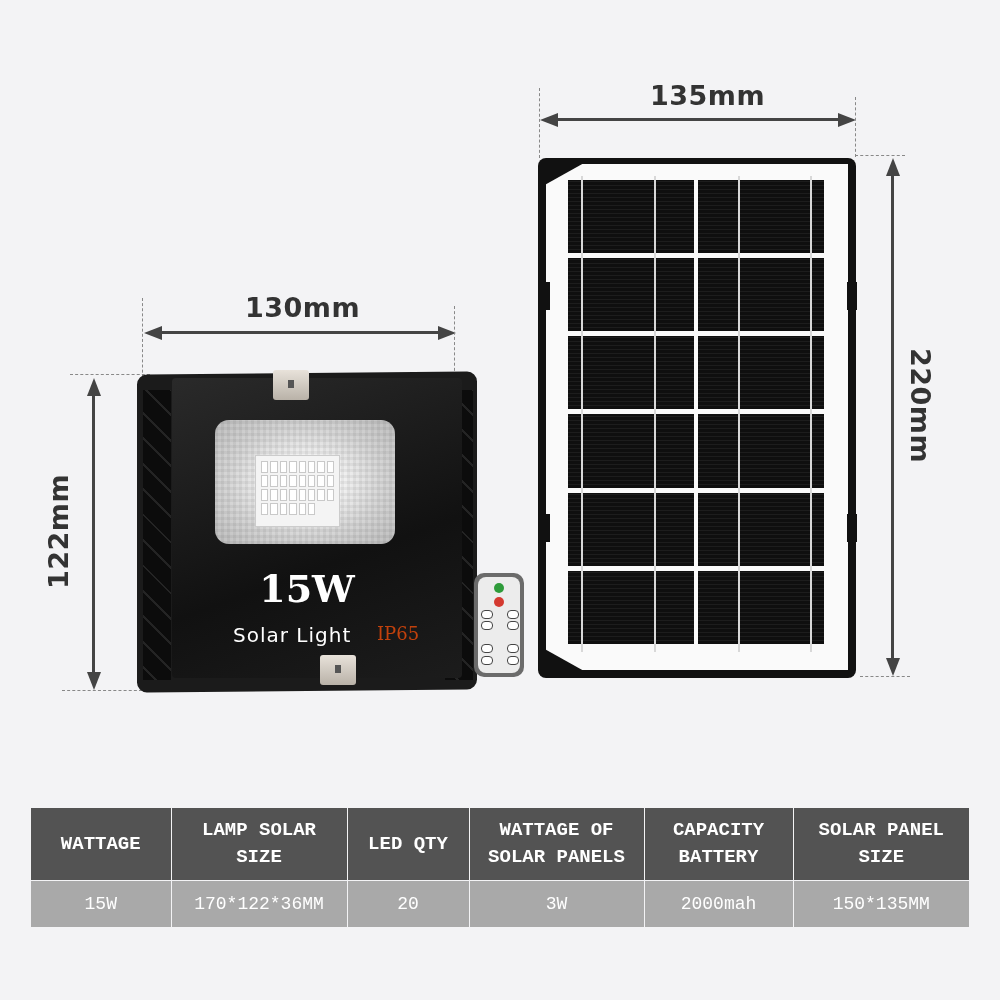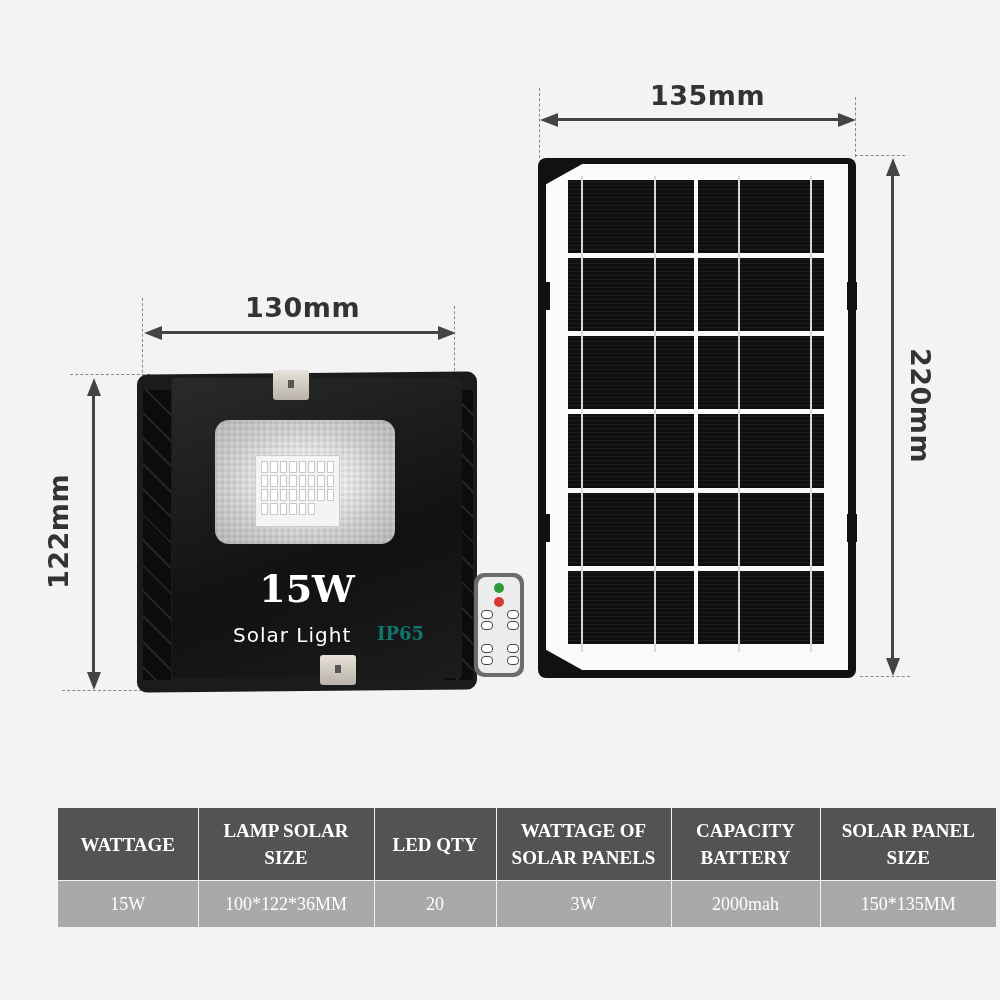--- a/index.html
+++ b/index.html
@@ -20,38 +20,38 @@
   .lamp-fin{position:absolute;width:28px;top:390px;height:290px;background:repeating-linear-gradient(45deg,#0c0c0c 0 8px,#242424 8px 10px,#0c0c0c 10px 18px);}
   .bracket{position:absolute;left:140px;top:585px;width:22px;height:40px;background:#2a2a2a;transform:skewY(20deg);}
   .clip{position:absolute;width:36px;height:30px;background:linear-gradient(#e8e2da,#b9b2a8);border-radius:3px;}
   .clip::after{content:"";position:absolute;left:15px;top:10px;width:6px;height:8px;background:#555;}
   .lens{position:absolute;left:215px;top:420px;width:180px;height:124px;border-radius:14px;background:radial-gradient(ellipse at center,#fafafa 20%,#d7d7d7 60%,#bdbdbd 100%);overflow:hidden;}
   .lens::before{content:"";position:absolute;inset:0;background:repeating-linear-gradient(90deg,rgba(0,0,0,0.05) 0 3px,transparent 3px 6px),repeating-linear-gradient(0deg,rgba(0,0,0,0.05) 0 3px,transparent 3px 6px);}
   .led-board{position:absolute;left:255px;top:455px;width:85px;height:72px;background:#f4f4f4;border:1px solid #ccc;display:grid;grid-template-columns:repeat(8,1fr);grid-auto-rows:12px;gap:2px;padding:5px;box-sizing:border-box;}
   .led{background:#fff;border:1px solid #c9c9c9;}
   .lamp-text-big{position:absolute;left:0;width:100%;top:566px;text-align:center;color:#fff;font-family:"DejaVu Serif",serif;font-weight:bold;font-size:38px;}
   .lamp-text-sub{position:absolute;left:233px;top:623px;color:#fff;font-size:20px;letter-spacing:1px;}
-  .lamp-text-ip{position:absolute;left:377px;top:623px;color:#0f766e;font-family:"DejaVu Serif",serif;font-weight:bold;font-size:18px;}
+  .lamp-text-ip{position:absolute;left:377px;top:623px;color:#c2410c;font-family:"DejaVu Serif",serif;font-weight:normal;font-size:18px;}
 
   
   .remote{position:absolute;left:474px;top:573px;width:50px;height:104px;background:#6b6b6b;border-radius:10px;}
   .remote-inner{position:absolute;left:478px;top:577px;width:42px;height:96px;background:#ececec;border-radius:8px;}
   .rbtn{position:absolute;width:10px;height:10px;border-radius:50%;}
   .rkey{position:absolute;width:10px;height:7px;border-radius:4px;background:#fff;border:1px solid #444;}
 
   
   .panel-frame{position:absolute;left:538px;top:158px;width:318px;height:520px;background:#111;border-radius:8px;}
   .panel-inner{position:absolute;left:546px;top:164px;width:302px;height:506px;background:#fafafa;clip-path:polygon(12% 0,100% 0,100% 100%,12% 100%,0 96%,0 4%);}
   .cells{position:absolute;left:568px;top:180px;width:256px;height:464px;display:grid;grid-template-columns:1fr 1fr;grid-template-rows:repeat(6,1fr);gap:5px 4px;}
   .cell{background:repeating-linear-gradient(0deg,#0f0f0f 0 3px,#1d1d1d 3px 4px);}
   .busbar{position:absolute;width:2px;top:176px;height:476px;background:#d8d8d8;}
   .tab{position:absolute;width:10px;height:28px;background:#111;}
 
   
-  .spec-table{position:absolute;left:31px;top:808px;width:938px;border-collapse:collapse;table-layout:fixed;font-family:Liberation Serif, serif;margin-left:27px;}
+  .spec-table{position:absolute;left:31px;top:808px;width:938px;border-collapse:collapse;table-layout:fixed;font-family:Liberation Mono, monospace;}
   .spec-table th{background:#535353;color:#fff;font-weight:bold;font-size:19px;line-height:27px;height:72px;padding:0 2px;text-align:center;border-right:1px solid #f3f3f5;border-bottom:1px solid #f3f3f5;}
   .spec-table td{background:#a9a9a9;color:#fff;font-size:18px;height:44px;text-align:center;border-right:1px solid #f3f3f5;}
   .spec-table th:last-child,.spec-table td:last-child{border-right:none;}
 </style>
 </head>
 <body>
 
 <div class="dim-label" style="left:245px;top:292px;text-align:right;">130mm</div>
 <div class="hline" style="left:150px;top:331px;width:290px;"></div>
 <div class="arrow-l" style="left:144px;top:326px;"></div>
@@ -183,20 +183,20 @@
       <th><span>LAMP SOLAR</span><br><span>SIZE</span></th>
       <th><span>LED QTY</span></th>
       <th><span>WATTAGE OF</span><br><span>SOLAR PANELS</span></th>
       <th><span>CAPACITY</span><br><span>BATTERY</span></th>
       <th><span>SOLAR PANEL</span><br><span>SIZE</span></th>
     </tr>
   </thead>
   <tbody>
     <tr>
       <td>15W</td>
-      <td>100*122*36MM</td>
+      <td>170*122*36MM</td>
       <td>20</td>
       <td>3W</td>
       <td>2000mah</td>
       <td>150*135MM</td>
     </tr>
   </tbody>
 </table>
 
 </body></html>

